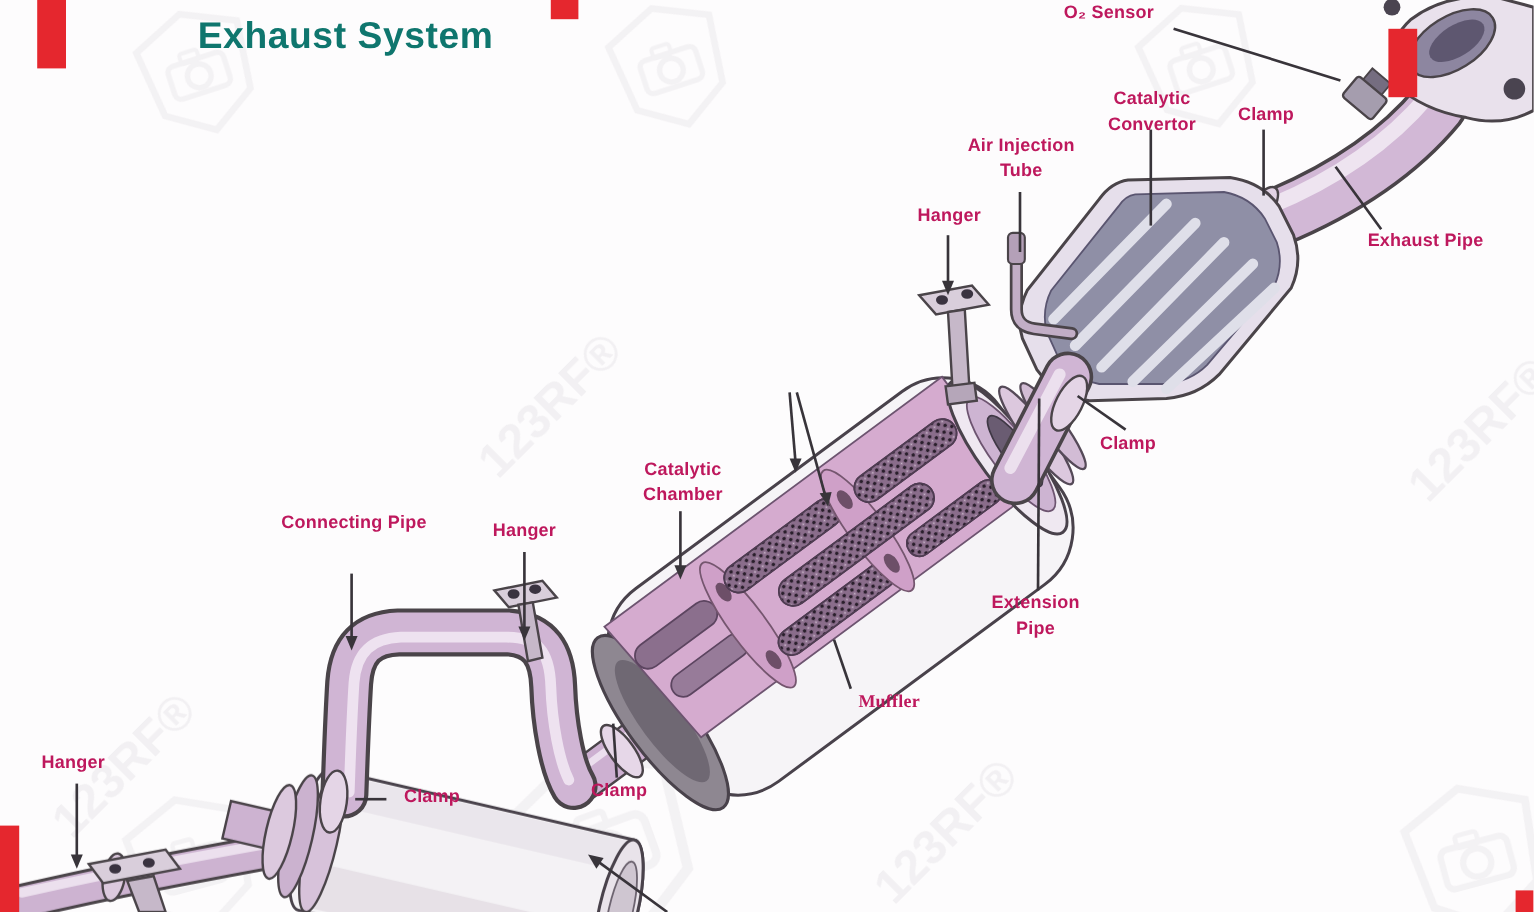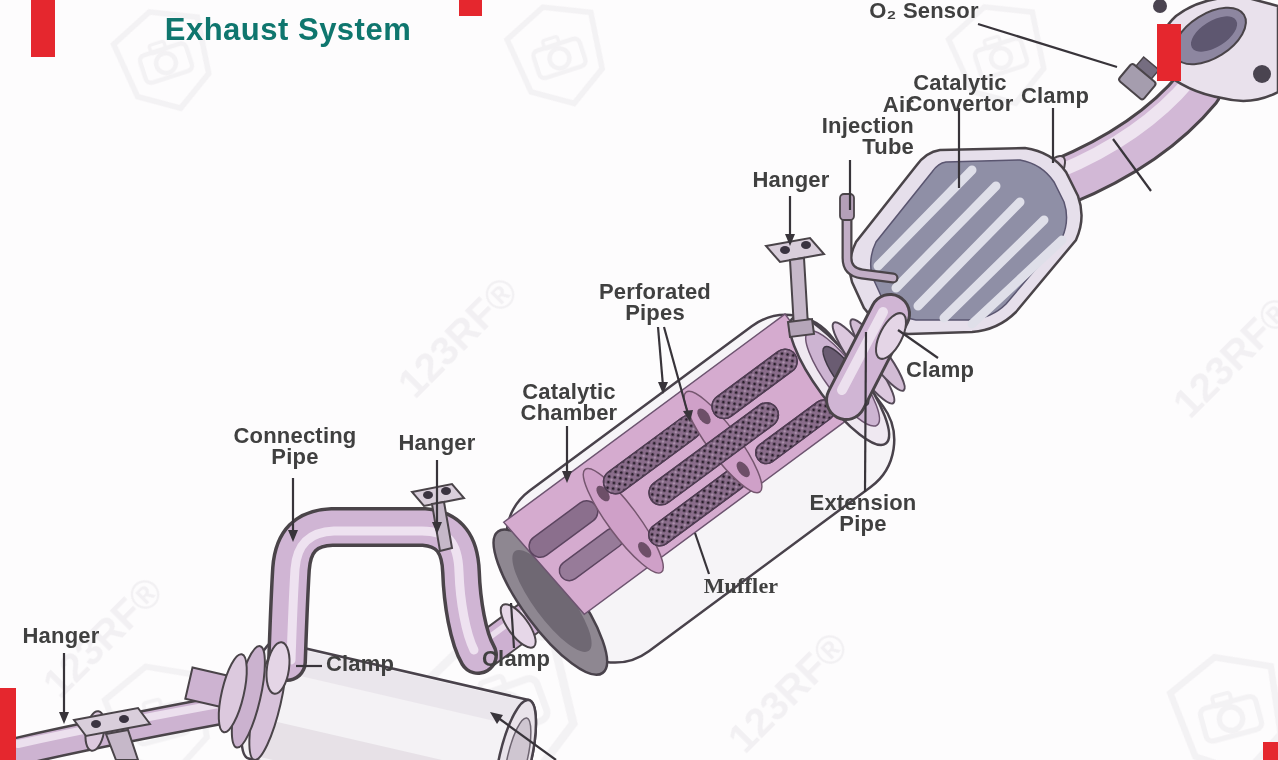--- a/index.html
+++ b/index.html
@@ -2,22 +2,22 @@
 <html><head>
 <meta charset="utf-8">
 <style>
   html,body{margin:0;padding:0;background:#ffffff;}
   .stage{
     position:relative;width:1278px;height:760px;overflow:hidden;
     background:#fdfcfd;font-family:"Liberation Sans",sans-serif;
   }
   .stage svg{position:absolute;left:0;top:0;}
   .lbl{
-    position:absolute;font-weight:bold;font-size:22px;line-height:21px;
-    color:#404040;text-align:center;letter-spacing:.2px;z-index:5;
+    position:absolute;font-weight:bold;font-size:15px;line-height:21px;
+    color:#be185d;text-align:center;letter-spacing:.2px;z-index:5;
   }
   .title{
     position:absolute;left:128px;top:12px;width:320px;text-align:center;
     font-weight:bold;font-size:31px;letter-spacing:.5px;color:#0f766e;z-index:5;
   }
 </style>
 </head>
 <body>
 
 <div class="stage">
@@ -227,23 +227,23 @@
     <rect x="0" y="688" width="16" height="72"></rect>
     <rect x="1263" y="742" width="15" height="18"></rect>
   </g>
 </svg>
 
 <div class="title">Exhaust System</div>
 
 <div class="lbl" style="left:868px;top:0px;width:112px;">O₂ Sensor</div>
 <div class="lbl" style="left:898px;top:59px;width:124px;margin-top:13px;">Catalytic Convertor</div>
 <div class="lbl" style="left:1020px;top:85px;width:70px;">Clamp</div>
-<div class="lbl" style="left:788px;top:94px;width:126px;text-align:right;">Air Injection Tube</div>
+<div class="lbl" style="left:788px;top:111px;width:126px;">Air Injection Tube</div>
 <div class="lbl" style="left:752px;top:169px;width:78px;">Hanger</div>
-<div class="lbl" style="left:598px;top:281px;width:114px;">Perforated Pipes</div>
+<div class="lbl" style="left:1138px;top:190px;width:100px;">Exhaust Pipe</div>
 <div class="lbl" style="left:506px;top:381px;width:126px;">Catalytic Chamber</div>
 <div class="lbl" style="left:396px;top:432px;width:82px;">Hanger</div>
 <div class="lbl" style="left:230px;top:425px;width:130px;">Connecting Pipe</div>
 <div class="lbl" style="left:808px;top:492px;width:110px;">Extension Pipe</div>
 <div class="lbl" style="left:904px;top:359px;width:72px;">Clamp</div>
 <div class="lbl" style="left:700px;top:575px;width:82px;font-family:Liberation Serif, serif;">Muffler</div>
 <div class="lbl" style="left:22px;top:625px;width:78px;">Hanger</div>
 <div class="lbl" style="left:324px;top:653px;width:72px;">Clamp</div>
 <div class="lbl" style="left:482px;top:648px;width:68px;">Clamp</div>
 

